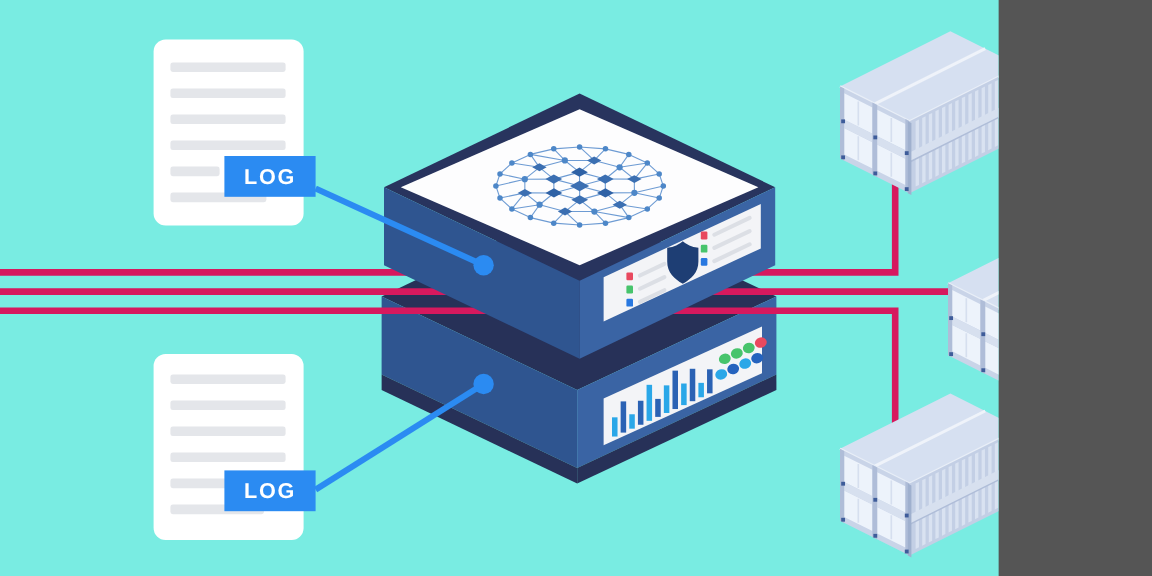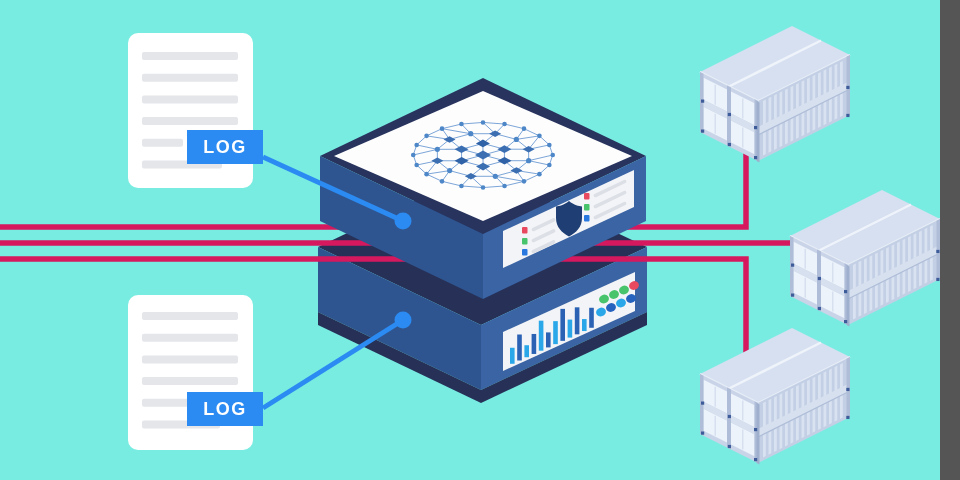--- a/index.html
+++ b/index.html
@@ -1,16 +1,16 @@
 <!DOCTYPE html>
 <html style="--background: #79ECE2; --link_magenta: #D6195E; --link_blue: #2B8BF2; --badge_blue: #2B8BF2; --doc_white: #FFFFFF; --doc_line_gray: #E4E6EA; --server_navy: #28345E; --server_gap_navy: #273158; --server_face_left: #2F5590; --server_face_right: #3A64A4; --panel_white: #F3F4F7; --panel_line_gray: #DCDFE5; --shield_navy: #1E3E74; --ind_red: #E8495F; --ind_green: #47C46C; --ind_blue: #2878E0; --bar_light: #2AA7E8; --bar_dark: #2B62B4; --dot_green: #47C46C; --dot_red: #E8495F; --dot_lightblue: #2AA7E8; --dot_darkblue: #2563BE; --mesh_line: #6D9BD3; --mesh_node: #4D87C8; --mesh_diamond: #3B6FB2; --mesh_diamond_dark: #2F62A6; --container_top: #D6E0F1; --container_face: #C9D4E8; --container_door: #EDF3FB; --container_frame: #AFBDD8; --container_side: #C3CFE5; --container_rib: #D9E2F1; --container_band: #D7E0EF; --container_fitting: #3E5C9A; --container_seam: #EFF3FA;"><head>
 <meta charset="utf-8">
 <style>
   html,body{margin:0;padding:0;background:#555;}
-  .scene{position:relative;width:940px;height:480px;overflow:hidden;background:var(--background,#79ECE2);}
+  .scene{position:relative;width:832px;height:480px;overflow:hidden;background:var(--background,#79ECE2);}
   svg{display:block;}
   .magenta{stroke:var(--link_magenta);stroke-width:5.5;fill:none;}
   .bluelink{stroke:var(--link_blue);stroke-width:5;fill:none;}
   .blue-dot{fill:var(--link_blue);}
   .doc{fill:var(--doc_white);}
   .badge{fill:var(--badge_blue);}
   .badge-text{fill:#ffffff;font:800 18px "Liberation Sans",sans-serif;letter-spacing:1.5px;text-anchor:middle;}
   .navy{fill:var(--server_navy);}
   .gapnavy{fill:var(--server_gap_navy);}
   .face-l{fill:var(--server_face_left);}

